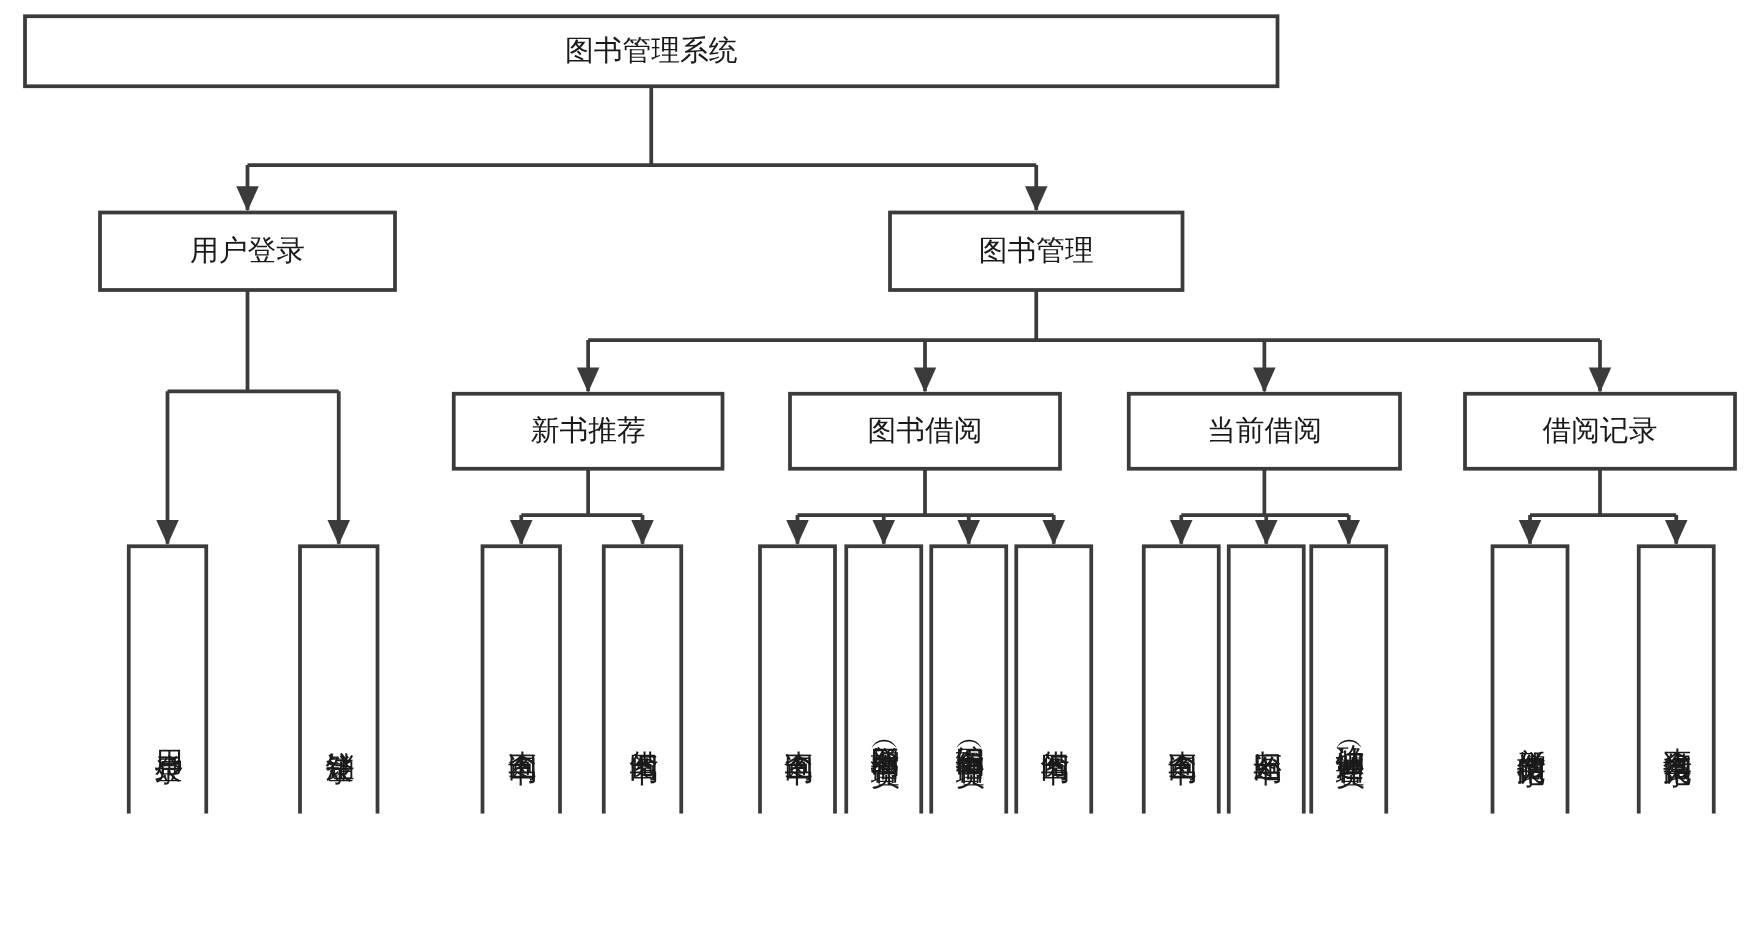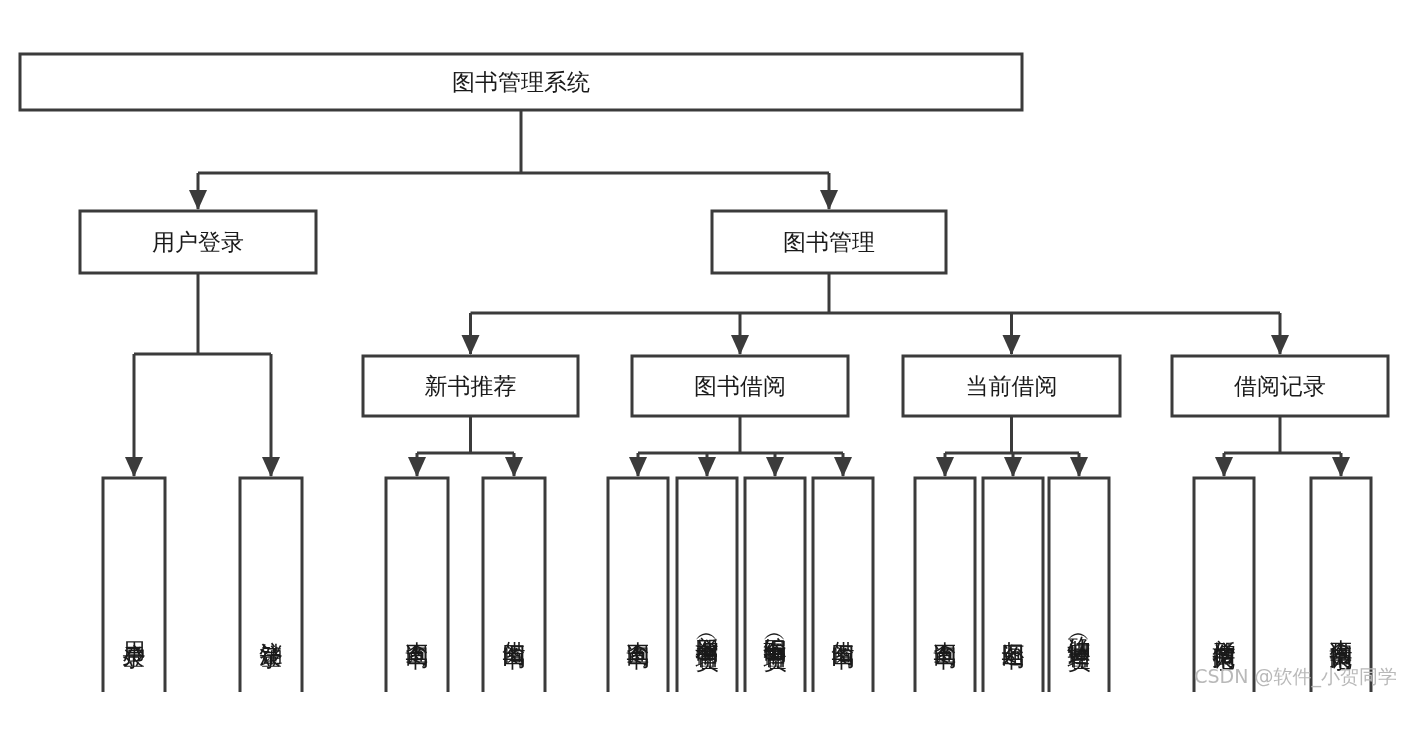--- a/index.html
+++ b/index.html
@@ -7,21 +7,20 @@
     padding: 0;
     background: #ffffff;
   }
   #diagram-root {
     position: relative;
     width: 1405px;
     height: 651px;
     background: #ffffff;
     font-family: "DejaVu Sans", "Liberation Sans", sans-serif;
     overflow: hidden;
-    margin-top: 41px;
   }
   svg.canvas {
     position: absolute;
     left: 0;
     top: 0;
     width: 1405px;
     height: 747px;
   }
   .node-rect {
     fill: #ffffff;
@@ -180,14 +179,13 @@
       <div class="leaf-label" style="left: 677px; top: 437px; width: 60px; height: 297px; display: flex; align-items: center; justify-content: center;">新增图书（管理员）</div>
       <div class="leaf-label" style="left: 745px; top: 437px; width: 60px; height: 297px; display: flex; align-items: center; justify-content: center;">编辑图书（管理员）</div>
       <div class="leaf-label" style="left: 813px; top: 437px; width: 60px; height: 297px; display: flex; align-items: center; justify-content: center;">借阅图书</div>
       <div class="leaf-label" style="left: 915px; top: 437px; width: 60px; height: 297px; display: flex; align-items: center; justify-content: center;">查询图书</div>
       <div class="leaf-label" style="left: 983px; top: 437px; width: 60px; height: 297px; display: flex; align-items: center; justify-content: center;">归还图书</div>
       <div class="leaf-label" style="left: 1049px; top: 437px; width: 60px; height: 297px; display: flex; align-items: center; justify-content: center;">确认归还（管理员）</div>
       <div class="leaf-label" style="left: 1194px; top: 437px; width: 60px; height: 297px; display: flex; align-items: center; justify-content: center;">新增借阅记录</div>
       <div class="leaf-label" style="left: 1311px; top: 437px; width: 60px; height: 297px; display: flex; align-items: center; justify-content: center;">查询借阅记录</div>
     </div>
 
-  <div class="watermark">CSDN @软件_小贺同学</div>
 </div>
 
 </body></html>

